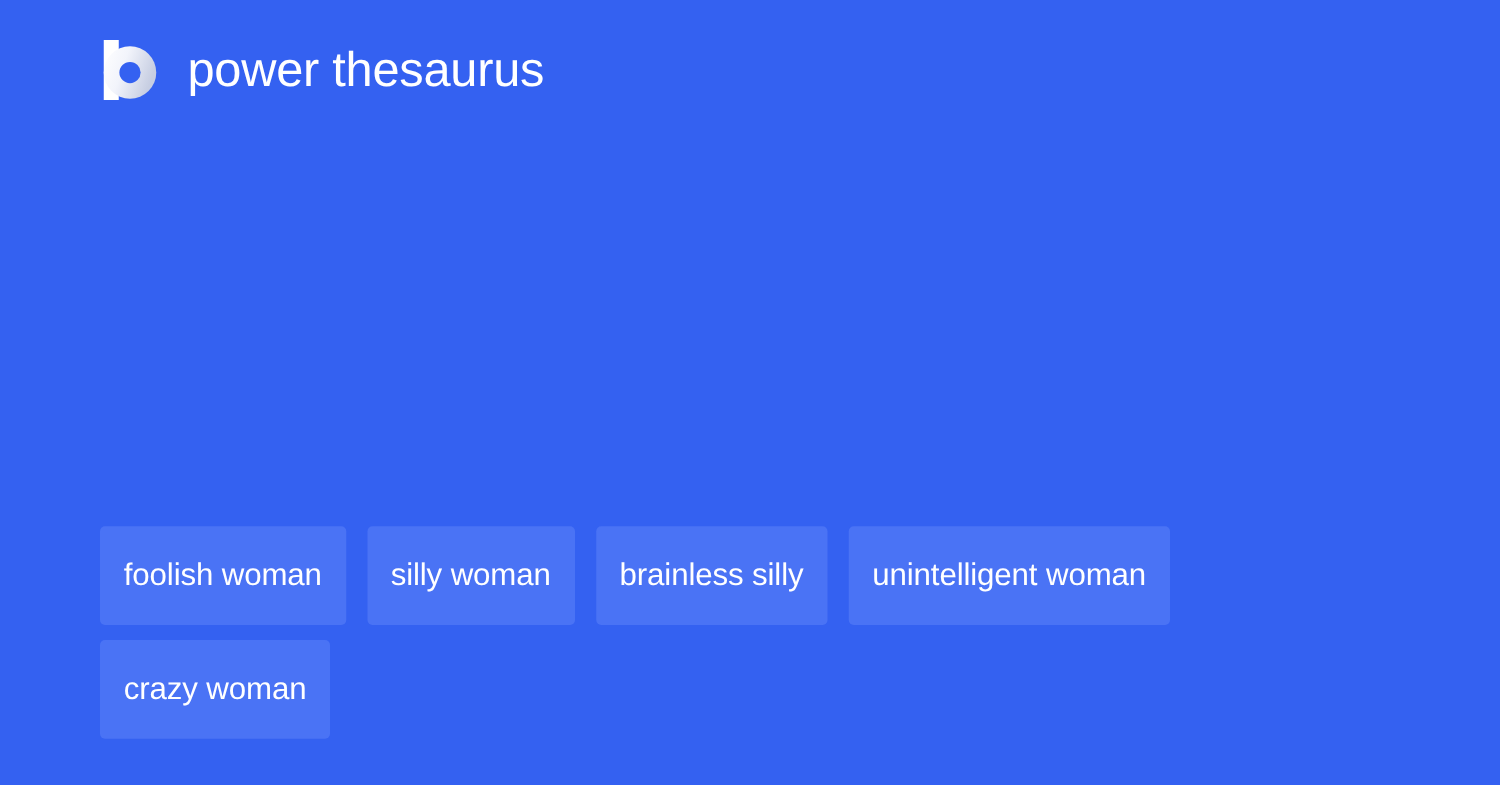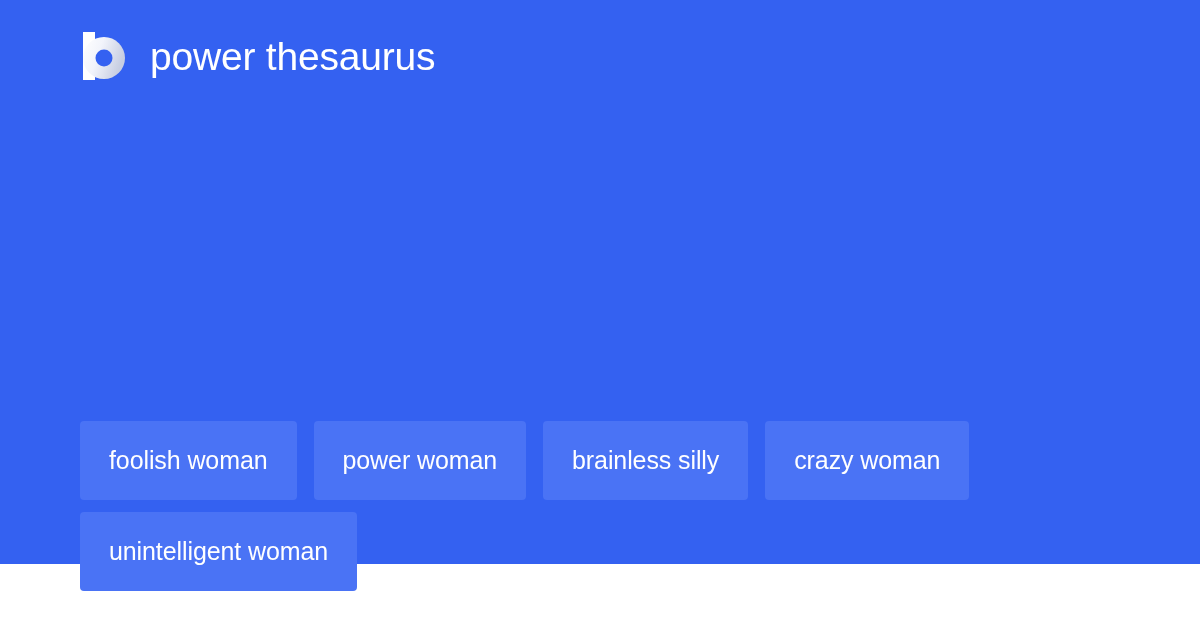--- a/index.html
+++ b/index.html
@@ -10,21 +10,21 @@
     width: 1200px;
     height: 628px;
     overflow: hidden;
     font-family: "Liberation Sans", sans-serif;
     -webkit-font-smoothing: antialiased;
   }
 
   #page {
     position: relative;
     width: 1200px;
-    height: 564px;
+    height: 628px;
     background: #3461F1;
     box-sizing: border-box;
   }
 
   
   .brand {
     position: absolute;
     left: 80px;
     top: 30px;
     display: flex;
@@ -75,21 +75,21 @@
     flex-wrap: wrap;
     gap: 12px 17px;
     align-content: flex-start;
   }
 
   .chip {
     background: #4A73F5;
     border-radius: 4px;
     height: 79px;
     box-sizing: border-box;
-    padding: 0 29px;
+    padding: 0 19px;
     display: flex;
     align-items: center;
     justify-content: center;
     color: #FFFFFF;
     font-size: 25px;
     line-height: 1;
     font-weight: 400;
     letter-spacing: -0.1px;
     white-space: nowrap;
   }
@@ -113,19 +113,19 @@
         <circle cx="24" cy="26" r="21" fill="url(#bowlGrad)"></circle>
         <circle cx="24" cy="26" r="8.5" fill="#3461F1"></circle>
       </svg>
     </span>
     <span class="brand-name">power thesaurus</span>
   </div>
 
 
   <div class="chips">
     <div class="chip">foolish woman</div>
-    <div class="chip">power woman</div>
+    <div class="chip">silly woman</div>
     <div class="chip">brainless silly</div>
+    <div class="chip">unintelligent woman</div>
     <div class="chip">crazy woman</div>
-    <div class="chip">unintelligent woman</div>
   </div>
 
 </div>
 
 </body></html>

